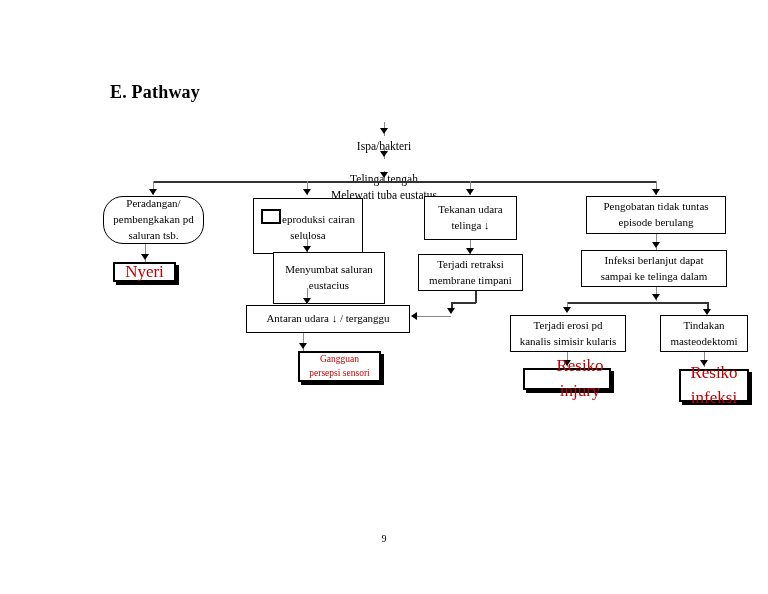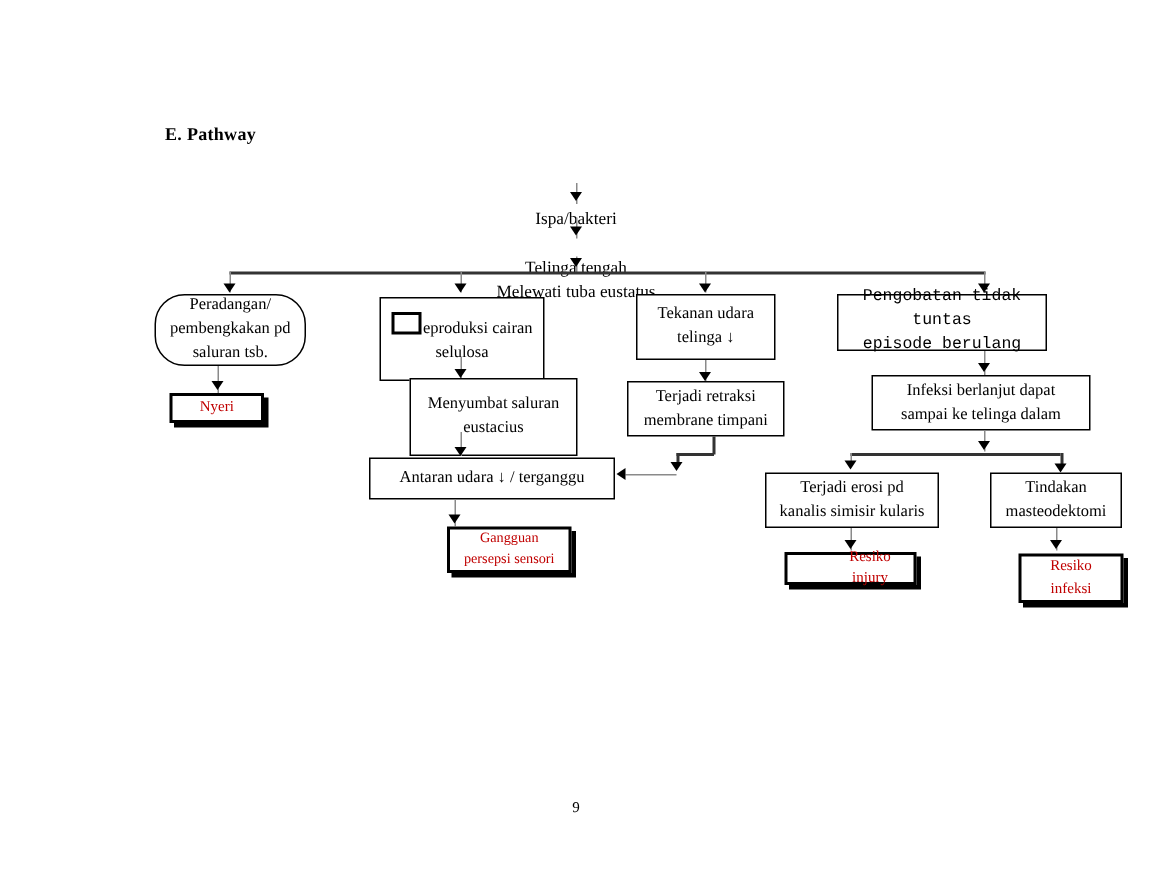--- a/index.html
+++ b/index.html
@@ -17,21 +17,21 @@
     width: 768px;
     height: 594px;
     background: #ffffff;
     overflow: hidden;
   }
 
   
   .section-title {
     position: absolute;
     font-weight: bold;
-    font-size: 12px;
+    font-size: 18px;
     letter-spacing: 0.2px;
     white-space: nowrap;
   }
   .plain-text {
     position: absolute;
     font-size: 11.5px;
     white-space: nowrap;
     text-align: center;
     transform: translateX(-50%);
     margin-top: 32px;
@@ -61,21 +61,21 @@
     display: block;
     width: 100%;
     white-space: pre-line;
   }
 
   
   .node.diagnosis {
     border: 2px solid #000000;
     color: #c00000;
     box-shadow: 3px 3px 0 0 #000000;
-    font-size: 10px;
+    font-size: 17px;
   }
   .node.diagnosis.small-text {
     font-size: 9.5px;
   }
 
   
   .vline {
     position: absolute;
     width: 1px;
     background: #8a8a8a;
@@ -202,21 +202,21 @@
 membrane timpani</span>
   </div>
 
   <div class="vline dark" style="left:475px; top:291px; height:12px;"></div>
   <div class="hline dark" style="left:451px; top:302px; width:25px;"></div>
   <div class="vline dark" style="left:451px; top:302px; height:8px;"></div>
   <div class="arrow-down" style="left:447px; top:308px;"></div>
   <div class="hline" style="left:417px; top:316px; width:34px;"></div>
   <div class="arrow-left" style="left:411px; top:312px;"></div>
 
-  <div class="node" style="left:558px; top:196px; width:140px; height:38px;font-family:Liberation Mono, monospace;">
+  <div class="node" style="left:586px; top:196px; width:140px; height:38px;">
     <span class="node-label">Pengobatan tidak tuntas
 episode berulang</span>
   </div>
   <div class="vline" style="left:656px; top:234px; height:16px;"></div>
   <div class="arrow-down" style="left:652px; top:242px;"></div>
 
   <div class="node" style="left:581px; top:250px; width:146px; height:37px;">
     <span class="node-label">Infeksi berlanjut dapat
 sampai ke telinga dalam</span>
   </div>

